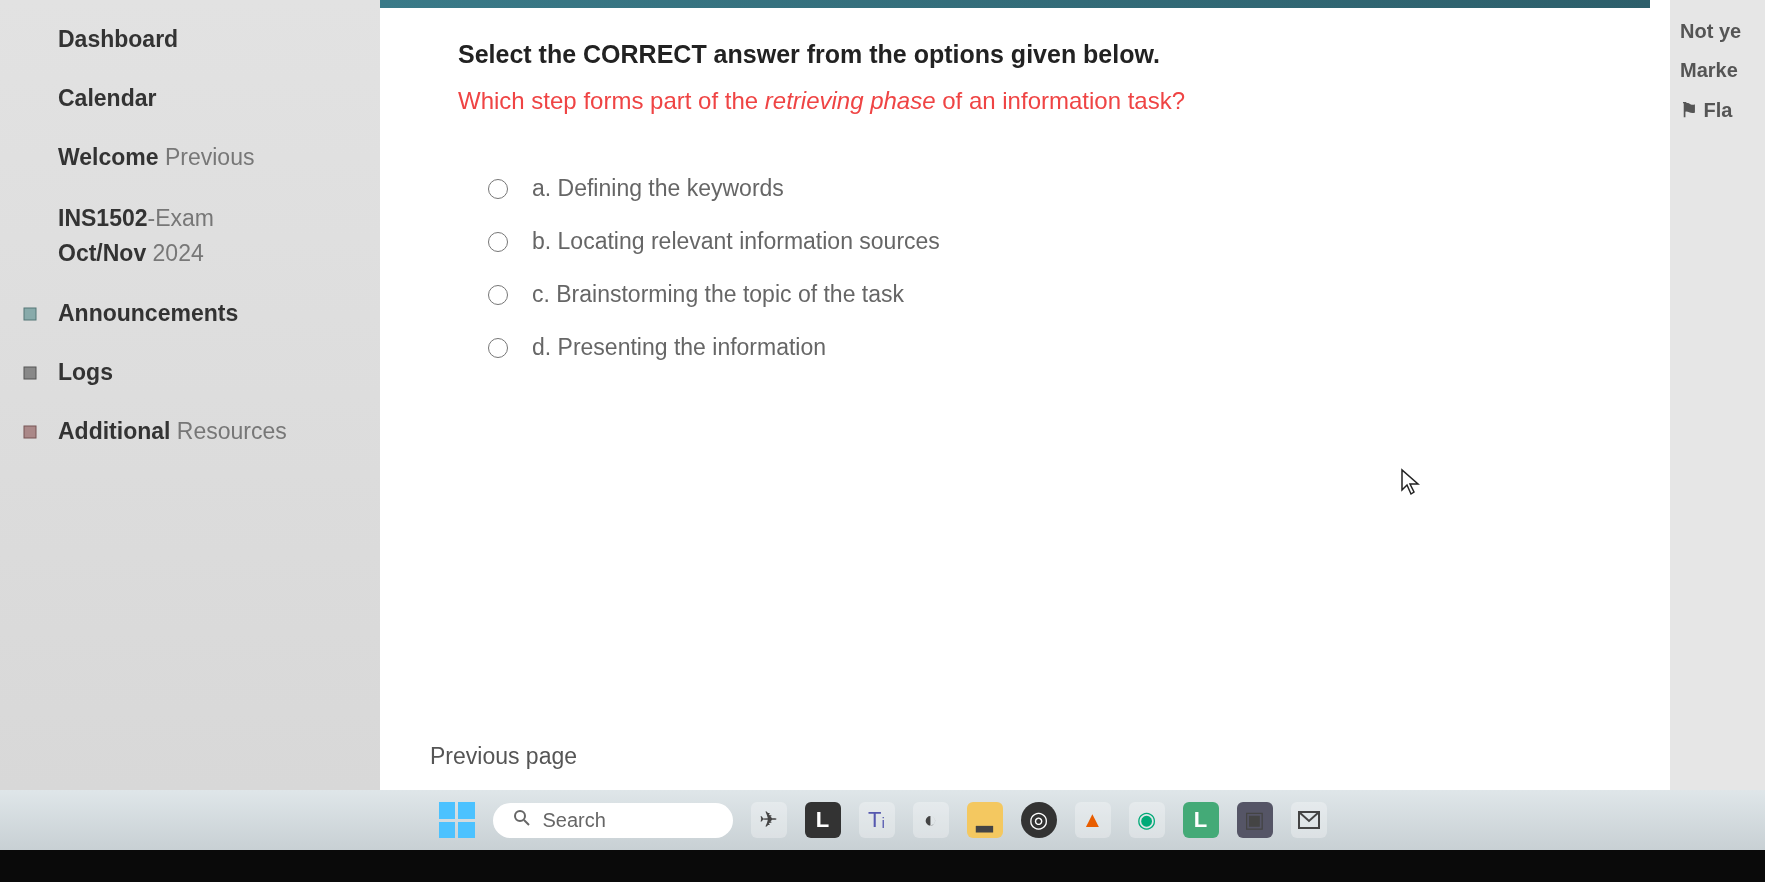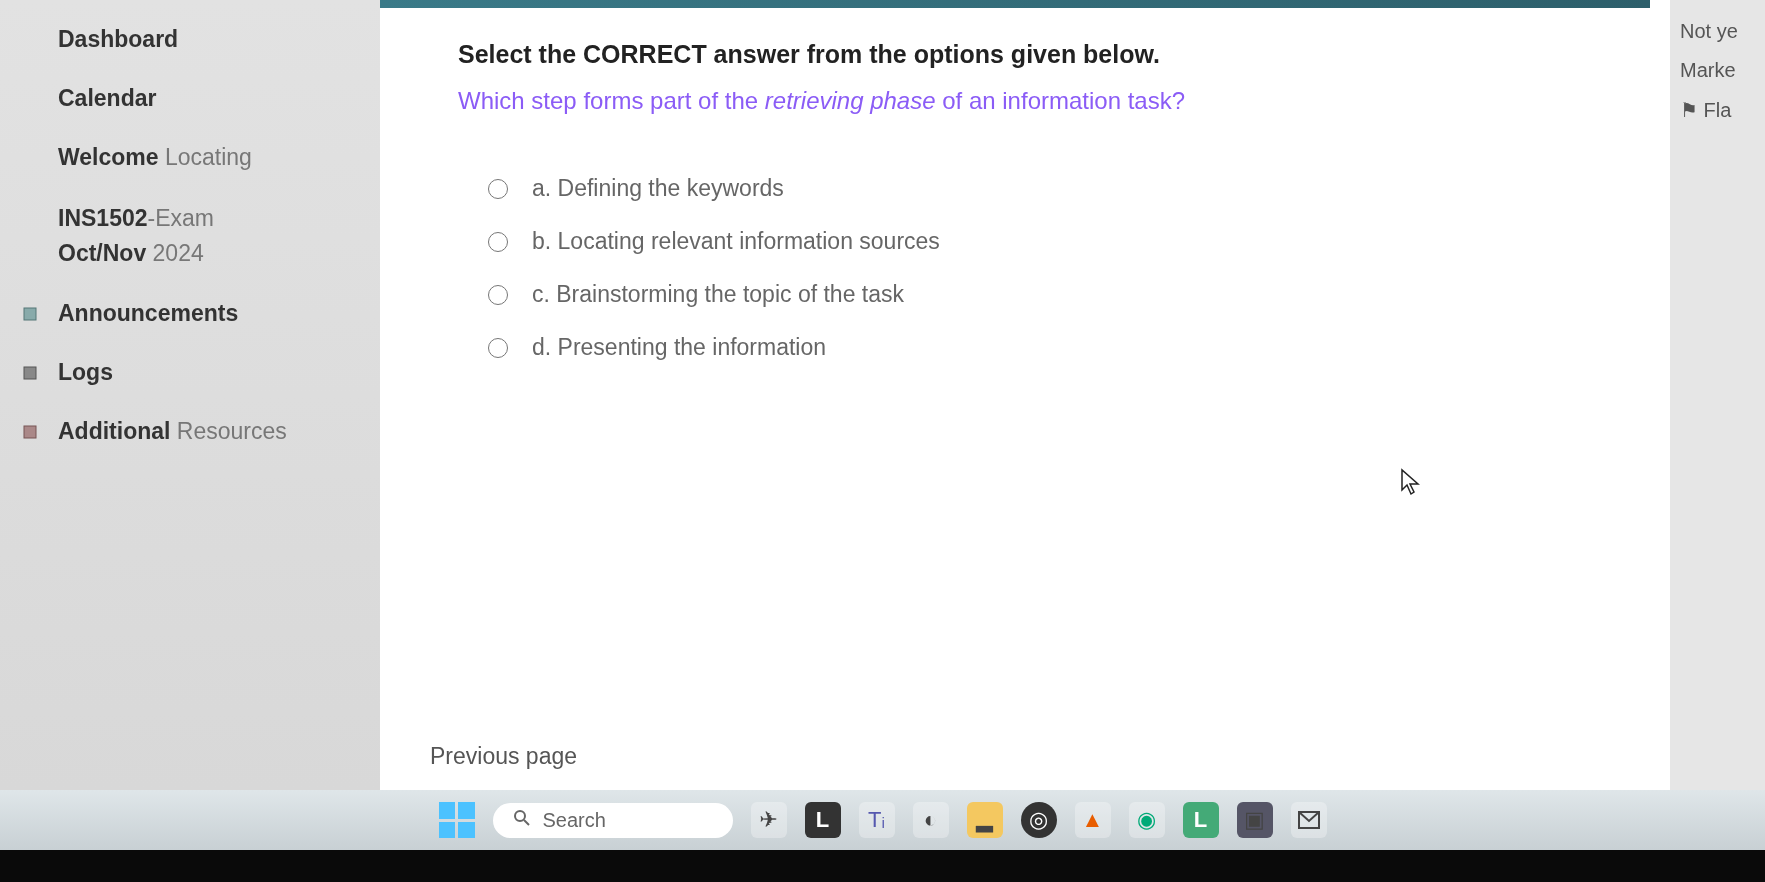--- a/index.html
+++ b/index.html
@@ -55,21 +55,21 @@
     background: linear-gradient(90deg, #3a7a88, #2d5f6b);
   }
   .prompt {
     font-size: 25px;
     font-weight: 700;
     color: #222;
     margin-bottom: 18px;
   }
   .question {
     font-size: 24px;
-    color: #8b5cf6;
+    color: #ef4444;
     margin-bottom: 60px;
   }
   .question em { font-style: italic; }
   .options { margin-left: 30px; }
   .option {
     display: flex;
     align-items: center;
     margin-bottom: 26px;
     font-size: 23px;
     color: #666;
@@ -89,21 +89,21 @@
   }
   .rightpanel {
     width: 95px;
     background: #e6e6e6;
     padding: 20px 10px;
     font-size: 20px;
     color: #555;
     overflow: hidden;
     white-space: nowrap;
   }
-  .rightpanel div { margin-bottom: 16px; }
+  .rightpanel div { margin-bottom: 16px; font-weight: bold; }
   .cursor {
     position: absolute;
     top: 468px; left: 1400px;
     font-size: 26px;
     color: #333;
     pointer-events: none;
   }
   .taskbar {
     position: absolute;
     left: 0; right: 0;
@@ -163,21 +163,21 @@
     <div class="sidebar-item">
       <span class="icon"></span>
       <span class="label"><strong>Dashboard</strong><span></span></span>
     </div>
     <div class="sidebar-item">
       <span class="icon"></span>
       <span class="label"><strong>Calendar</strong><span></span></span>
     </div>
     <div class="sidebar-item">
       <span class="icon"></span>
-      <span class="label"><strong>Welcome</strong><span> Locating</span></span>
+      <span class="label"><strong>Welcome</strong><span> Previous</span></span>
     </div>
     <div class="sidebar-item multi">
       <span class="label"><strong>INS1502</strong><span>-Exam</span></span><br>
       <span class="label"><strong>Oct/Nov</strong><span> 2024</span></span>
     </div>
     <div class="sidebar-item">
       <span class="icon">
         <svg width="16" height="16" viewBox="0 0 16 16">
             <rect x="2" y="2" width="12" height="12" fill="#8aa" stroke="#577" stroke-width="1"></rect>
           </svg>

